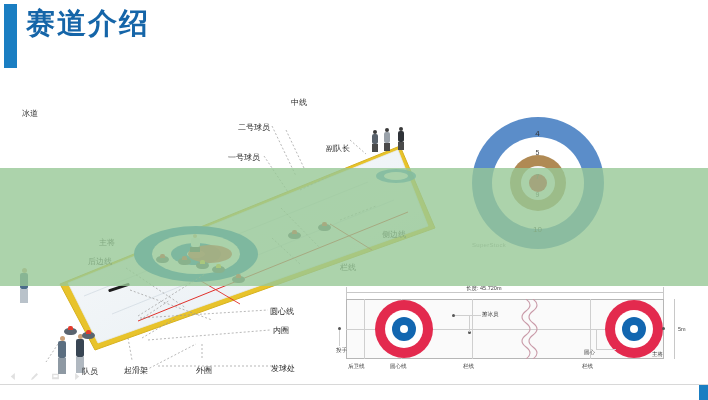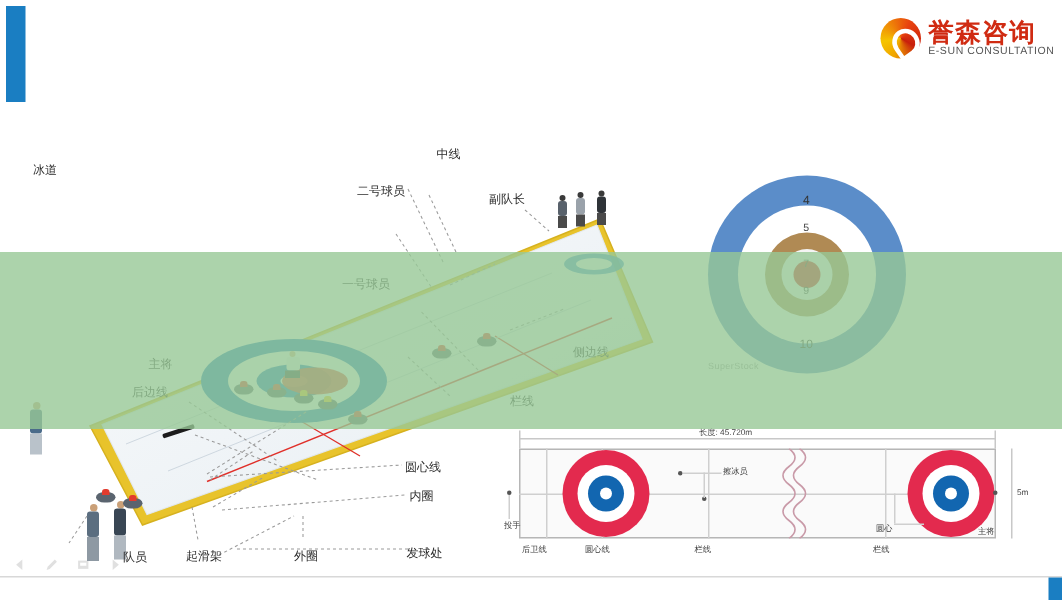--- a/index.html
+++ b/index.html
@@ -85,29 +85,23 @@
   .f-ico { width:11px; height:11px; color:#9a9a9a; }
   .f-blue { position:absolute; right:0; bottom:0; width:9px; height:15px; background:#1a7ec2; z-index:52; }
 </style>
 </head>
 <body>
 
 <div id="stage">
 
   <div class="header">
     <div class="header-bar"></div>
-  </div>
-
-  <div class="logo">
-    <div class="logo-mark"></div>
-    <div class="logo-txt">
-      <div class="logo-cn">誉森咨询</div>
-      <div class="logo-en">E-SUN CONSULTATION</div>
-    </div>
-  </div>
+    <div class="header-cn">赛道介绍</div>
+  </div>
+
 
   <div class="rink-wrap">
 
     <svg class="rink-svg" width="440" height="300" viewBox="0 0 440 300">
 
       <polygon points="400,68 60,206 95,272 435,150" fill="#e8c32b" stroke="#d6b11f" stroke-width="1"></polygon>
 
       <polygon points="398,72 68,205 98,265 428,148" fill="#f2f5f7" stroke="#dfe5e9" stroke-width="0.8"></polygon>
       <polygon points="398,72 68,205 98,265 428,148" fill="url(#iceg)" opacity="0.5"></polygon>
       <defs>
@@ -235,22 +229,22 @@
       <line x1="286" y1="130" x2="304" y2="168"></line>
       <line x1="272" y1="126" x2="296" y2="176"></line>
       <line x1="264" y1="156" x2="288" y2="192"></line>
       <line x1="350" y1="140" x2="366" y2="154"></line>
     </g>
   </svg>
 
   <div>
     <div class="lbl" style="left:22px;top:88px;margin-top:20px;">冰道</div>
     <div class="lbl" style="left:238px;top:122px;">二号球员</div>
-    <div class="lbl" style="left:228px;top:152px;margin-top:32px;">一号球员</div>
-    <div class="lbl" style="left:326px;top:127px;text-align:right;">副队长</div>
+    <div class="lbl" style="left:228px;top:152px;">一号球员</div>
+    <div class="lbl" style="left:326px;top:143px;text-align:right;">副队长</div>
     <div class="lbl" style="left:291px;top:97px;">中线</div>
     <div class="lbl" style="left:99px;top:237px;">主将</div>
     <div class="lbl" style="left:88px;top:256px;">后边线</div>
     <div class="lbl" style="left:382px;top:229px;">侧边线</div>
     <div class="lbl" style="left:340px;top:262px;">栏线</div>
     <div class="lbl" style="left:270px;top:306px;">圆心线</div>
     <div class="lbl" style="left:273px;top:325px;">内圈</div>
     <div class="lbl" style="left:271px;top:363px;">发球处</div>
     <div class="lbl" style="left:41px;top:366px;padding-left:41px;">队员</div>
     <div class="lbl" style="left:124px;top:365px;">起滑架</div>

